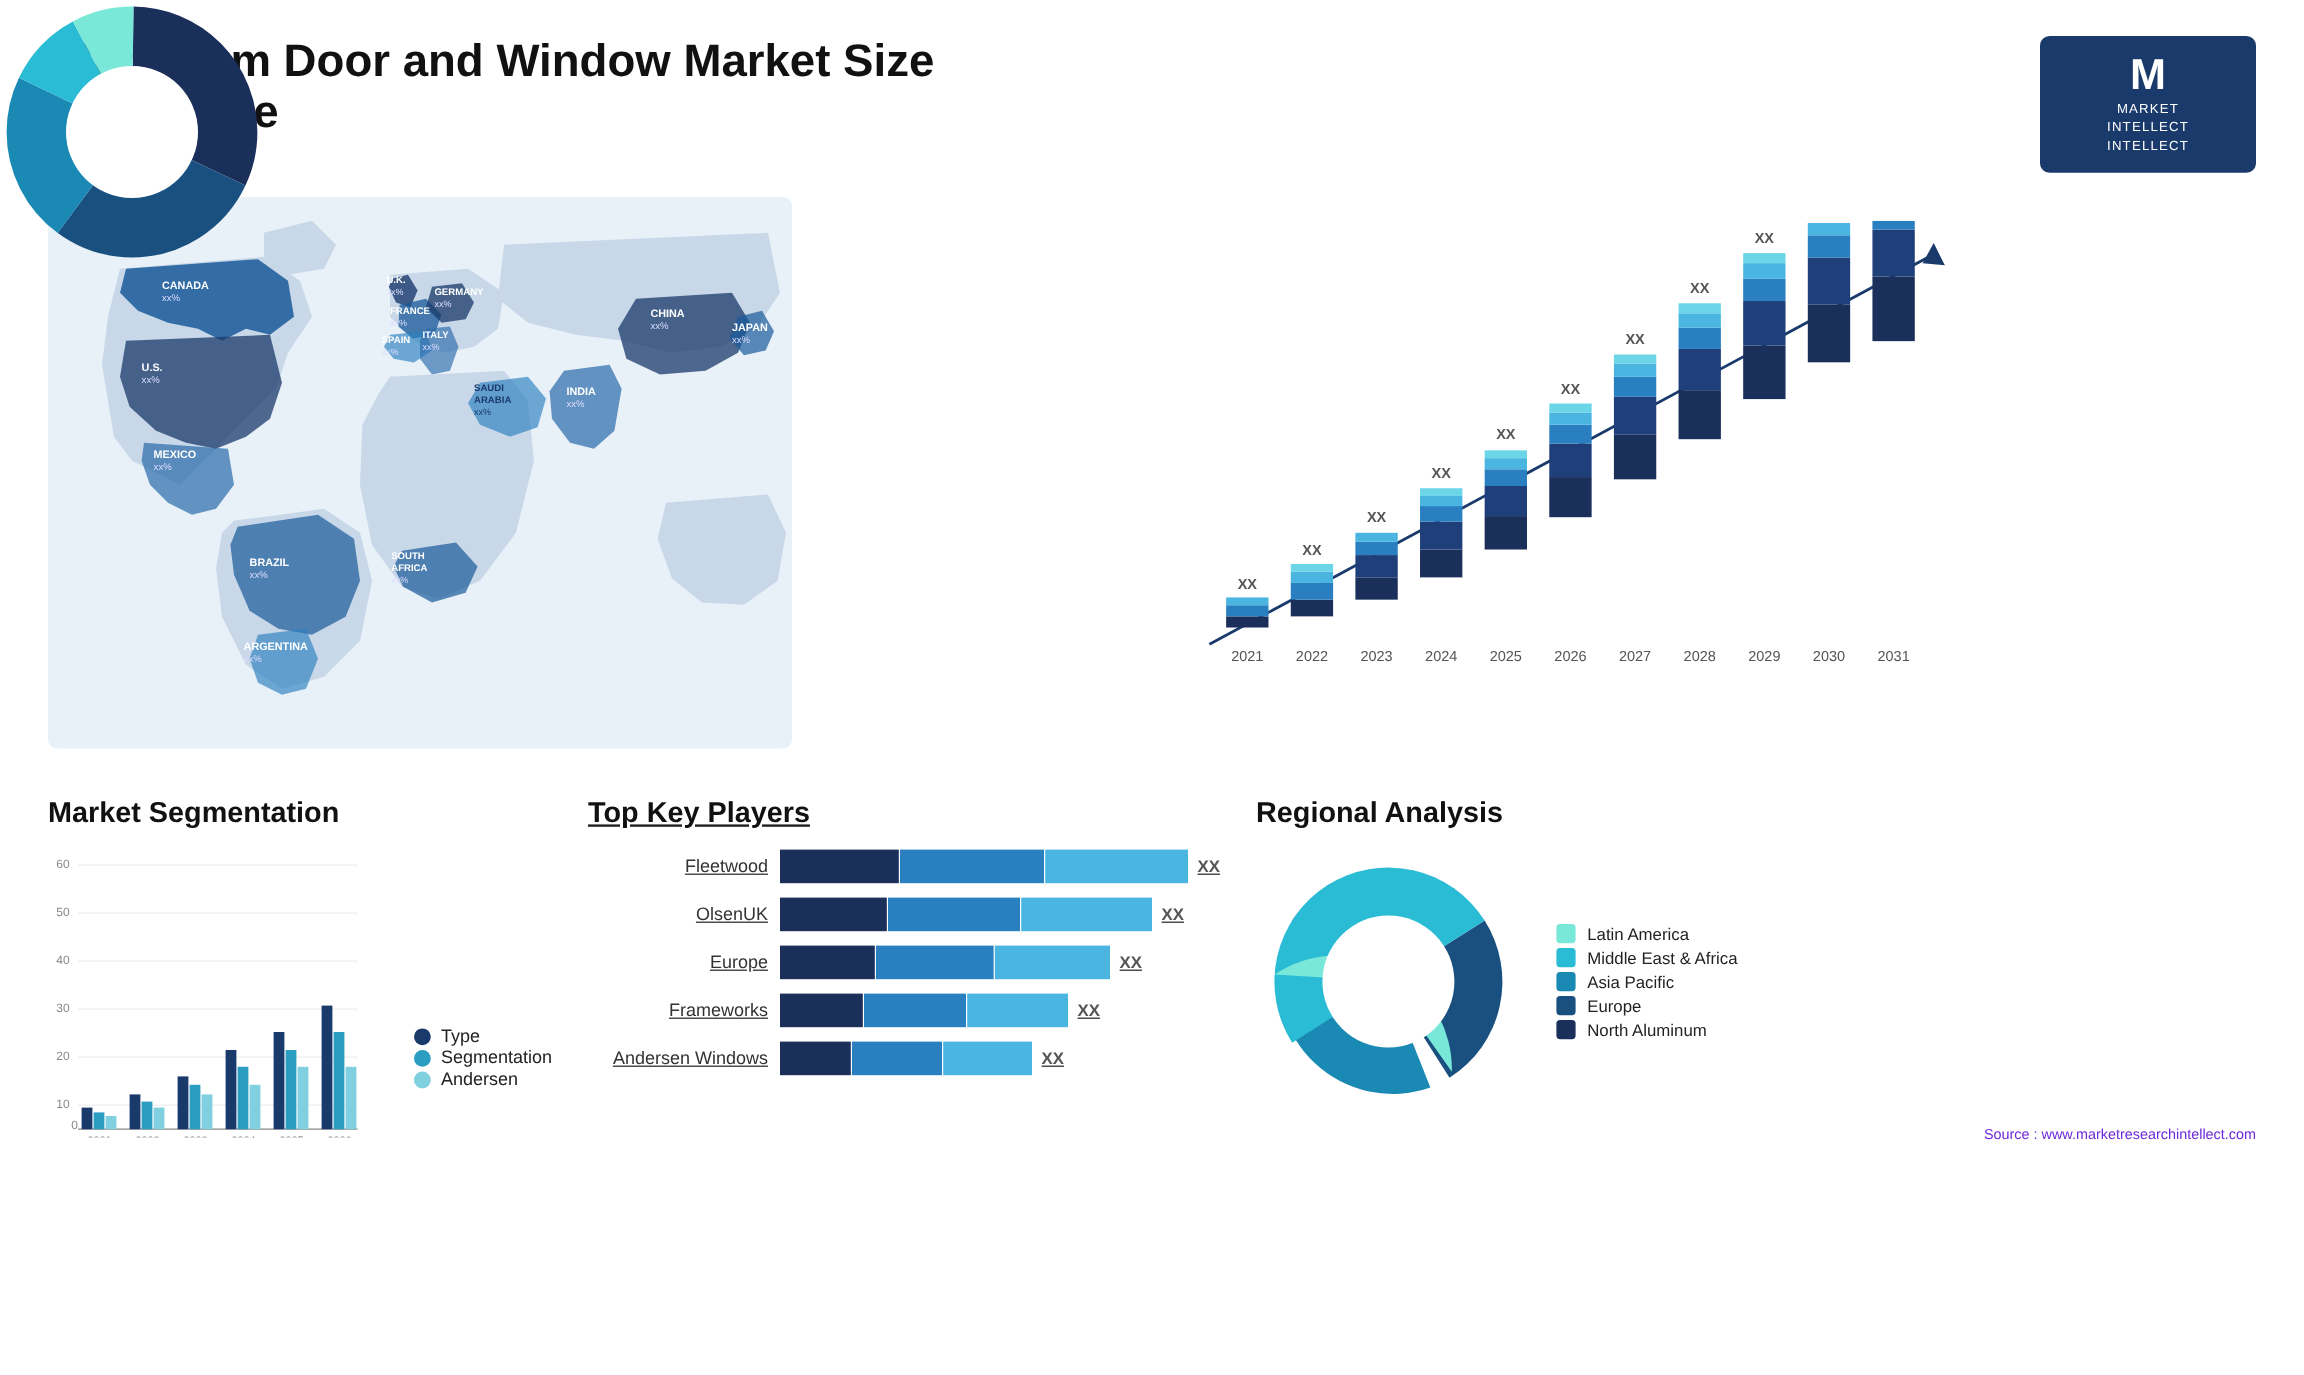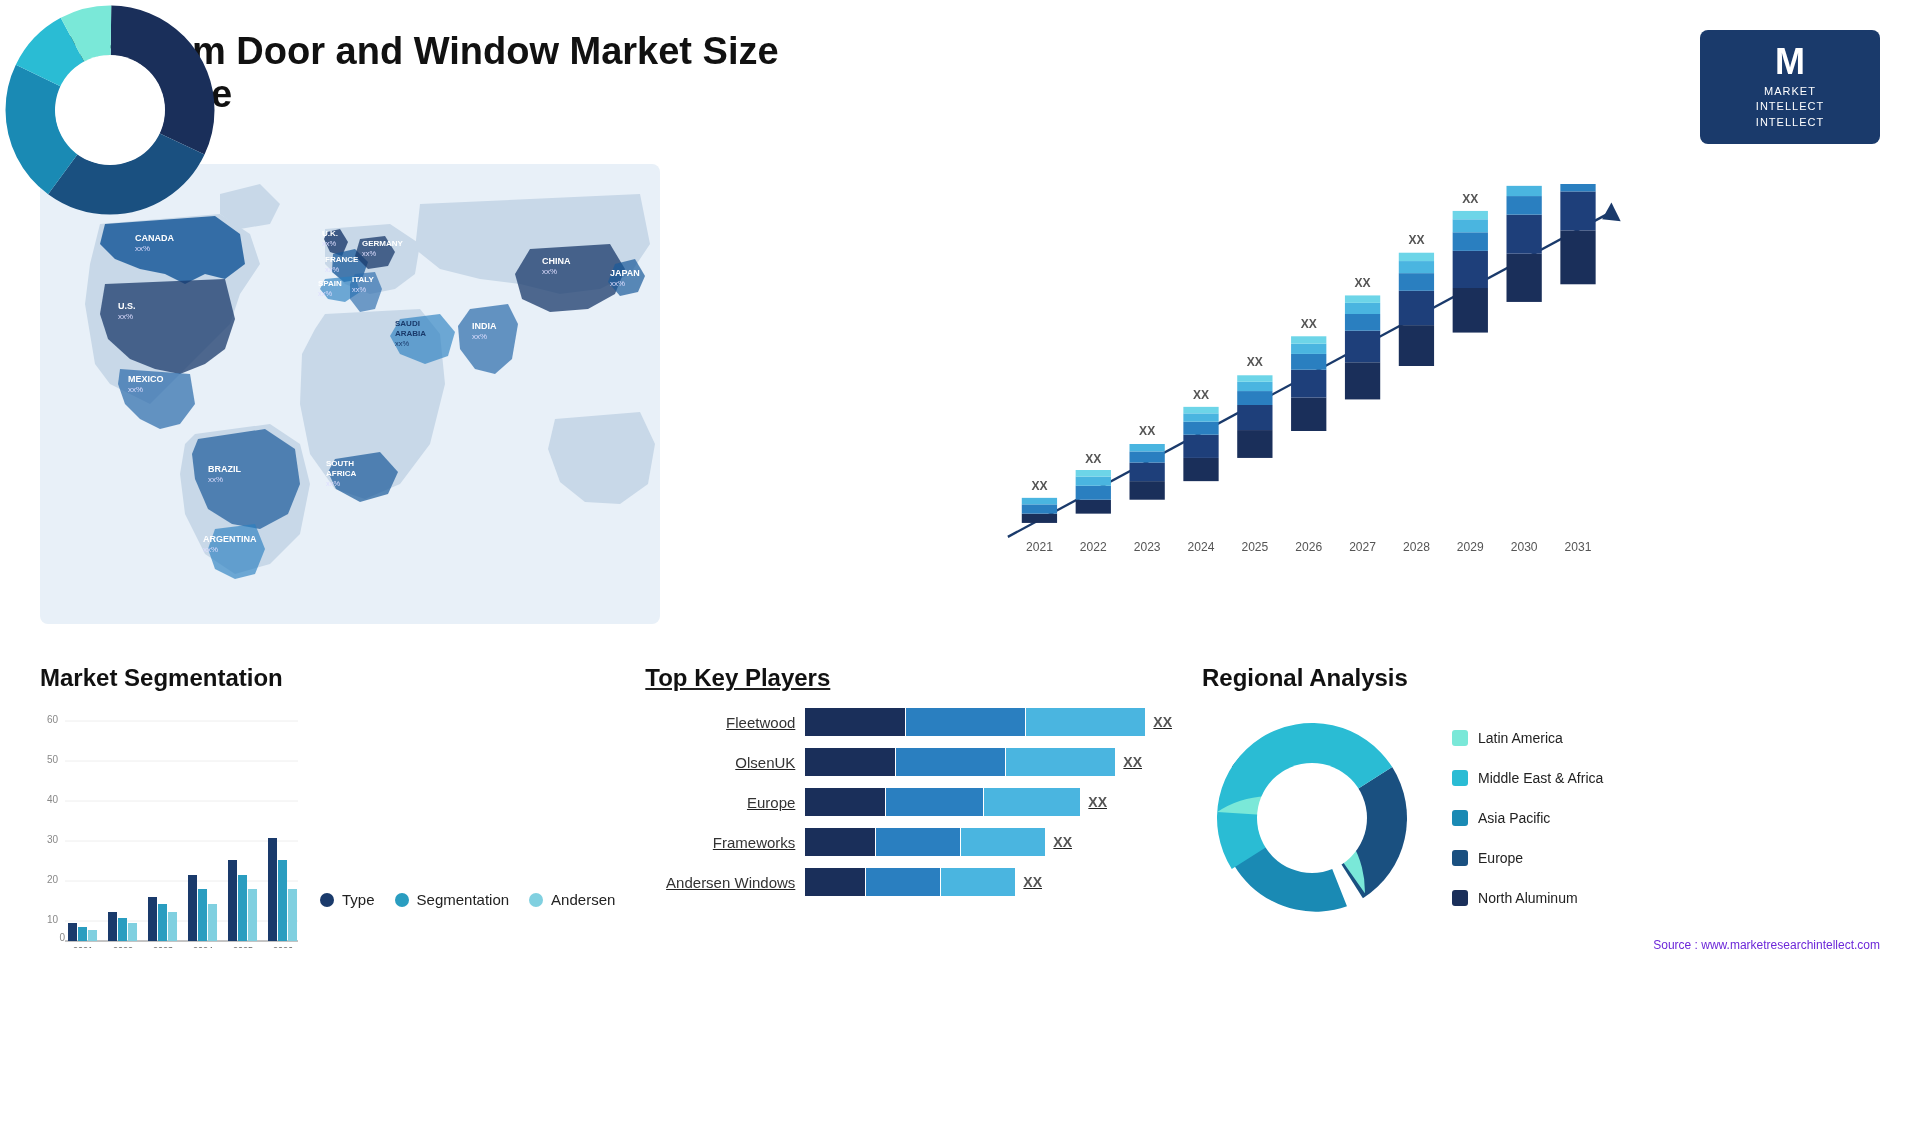--- a/index.html
+++ b/index.html
@@ -92,21 +92,22 @@
       gap: 20px;
       align-items: flex-end;
     }
     .seg-bar-chart {
       flex: 1;
       height: 220px;
       position: relative;
     }
     .seg-legend {
       display: flex;
-      gap: 20px;
+      flex-direction: column;
+      gap: 1px;
       padding-bottom: 20px;
     }
     .legend-item {
       display: flex;
       align-items: center;
       gap: 8px;
       font-size: 15px;
     }
     .legend-dot {
       width: 14px;
@@ -159,21 +160,21 @@
       margin-top: 10px;
     }
     .donut-wrap {
       width: 220px;
       height: 220px;
       flex-shrink: 0;
     }
     .regional-legend {
       display: flex;
       flex-direction: column;
-      gap: 24px;
+      gap: 4px;
     }
     .reg-legend-item {
       display: flex;
       align-items: center;
       gap: 10px;
       font-size: 14px;
     }
     .reg-legend-color {
       width: 16px;
       height: 16px;

